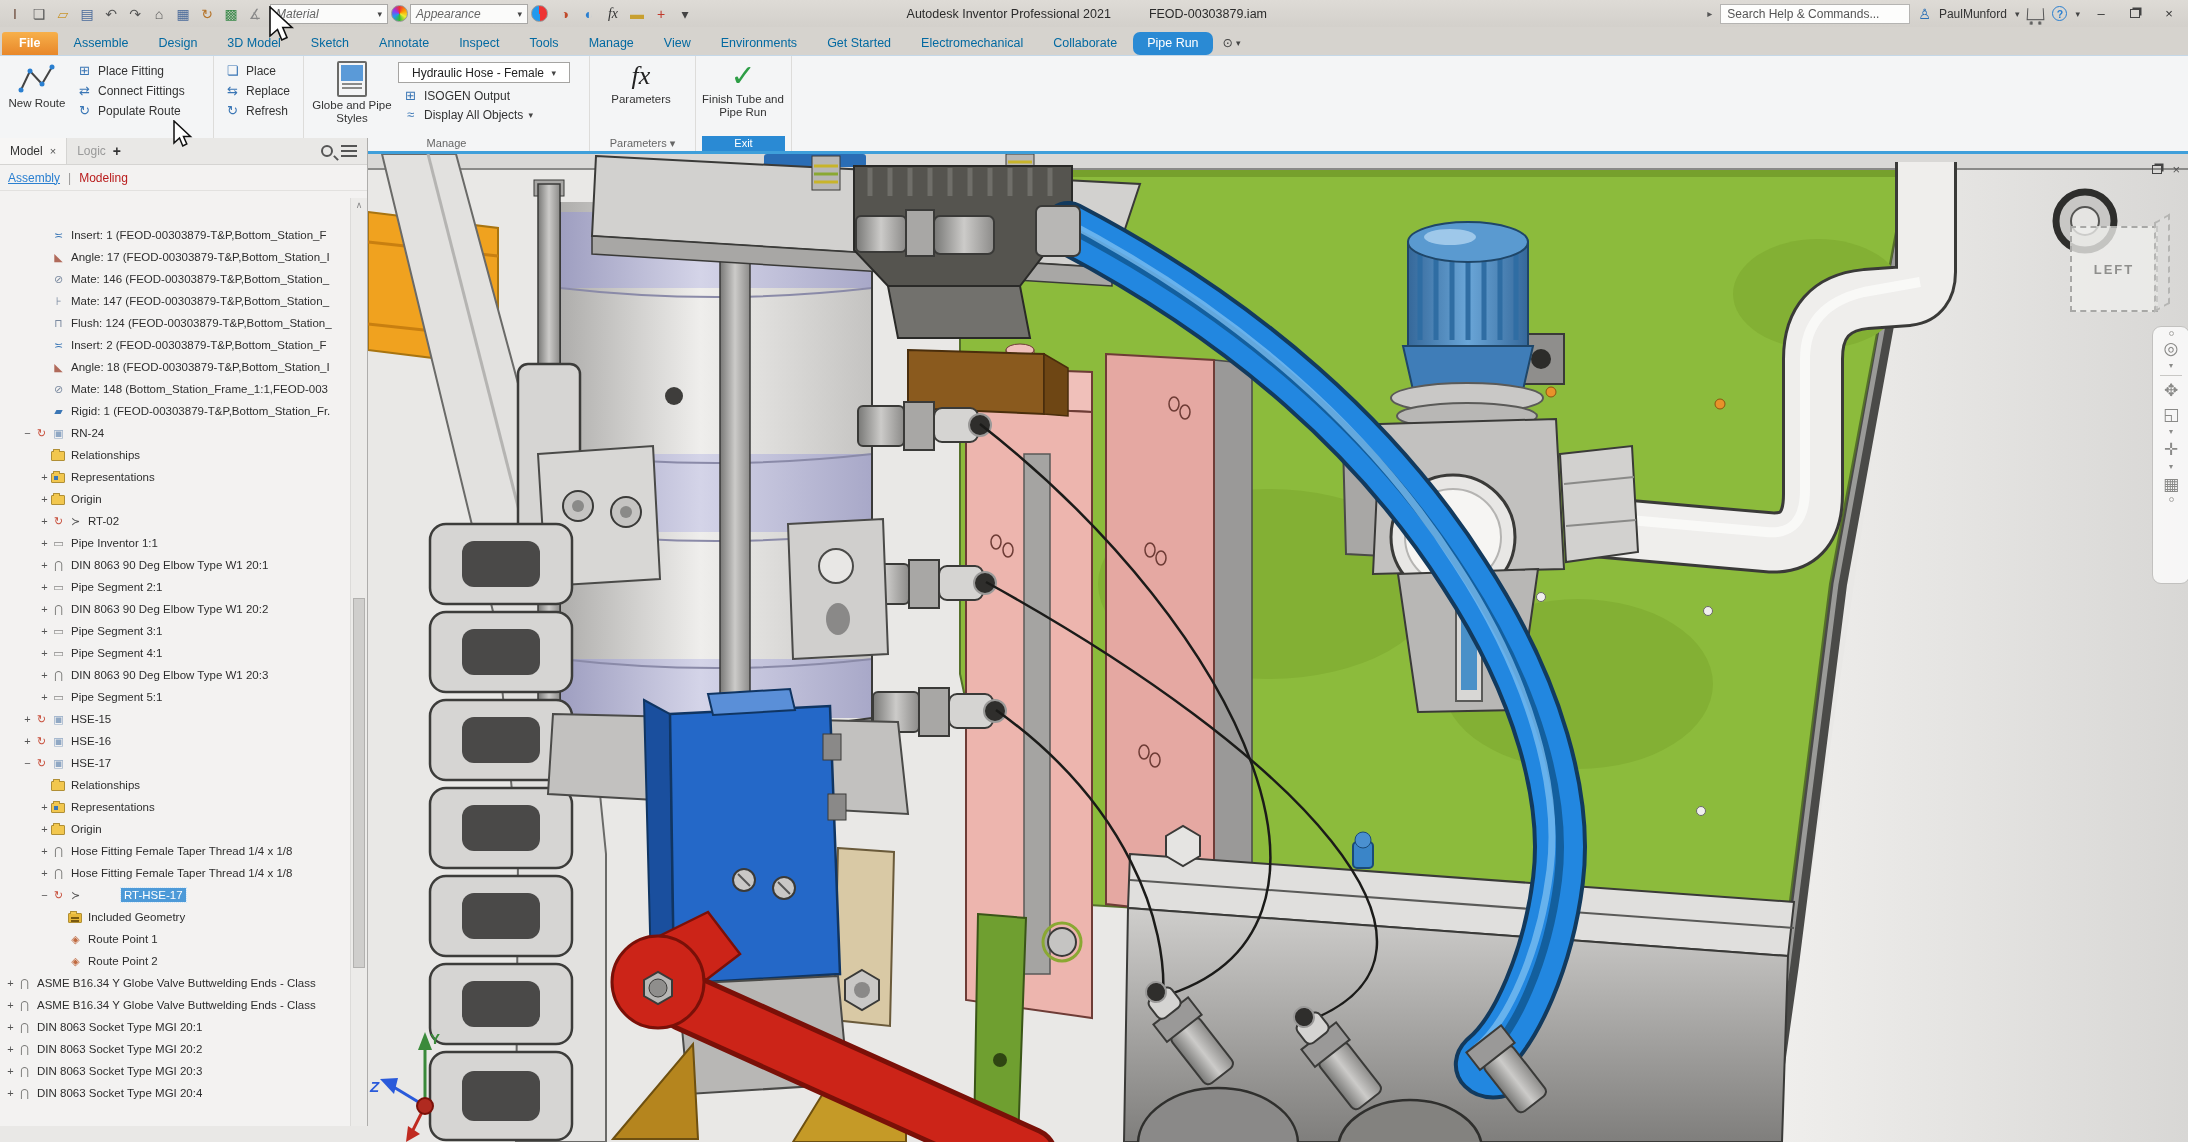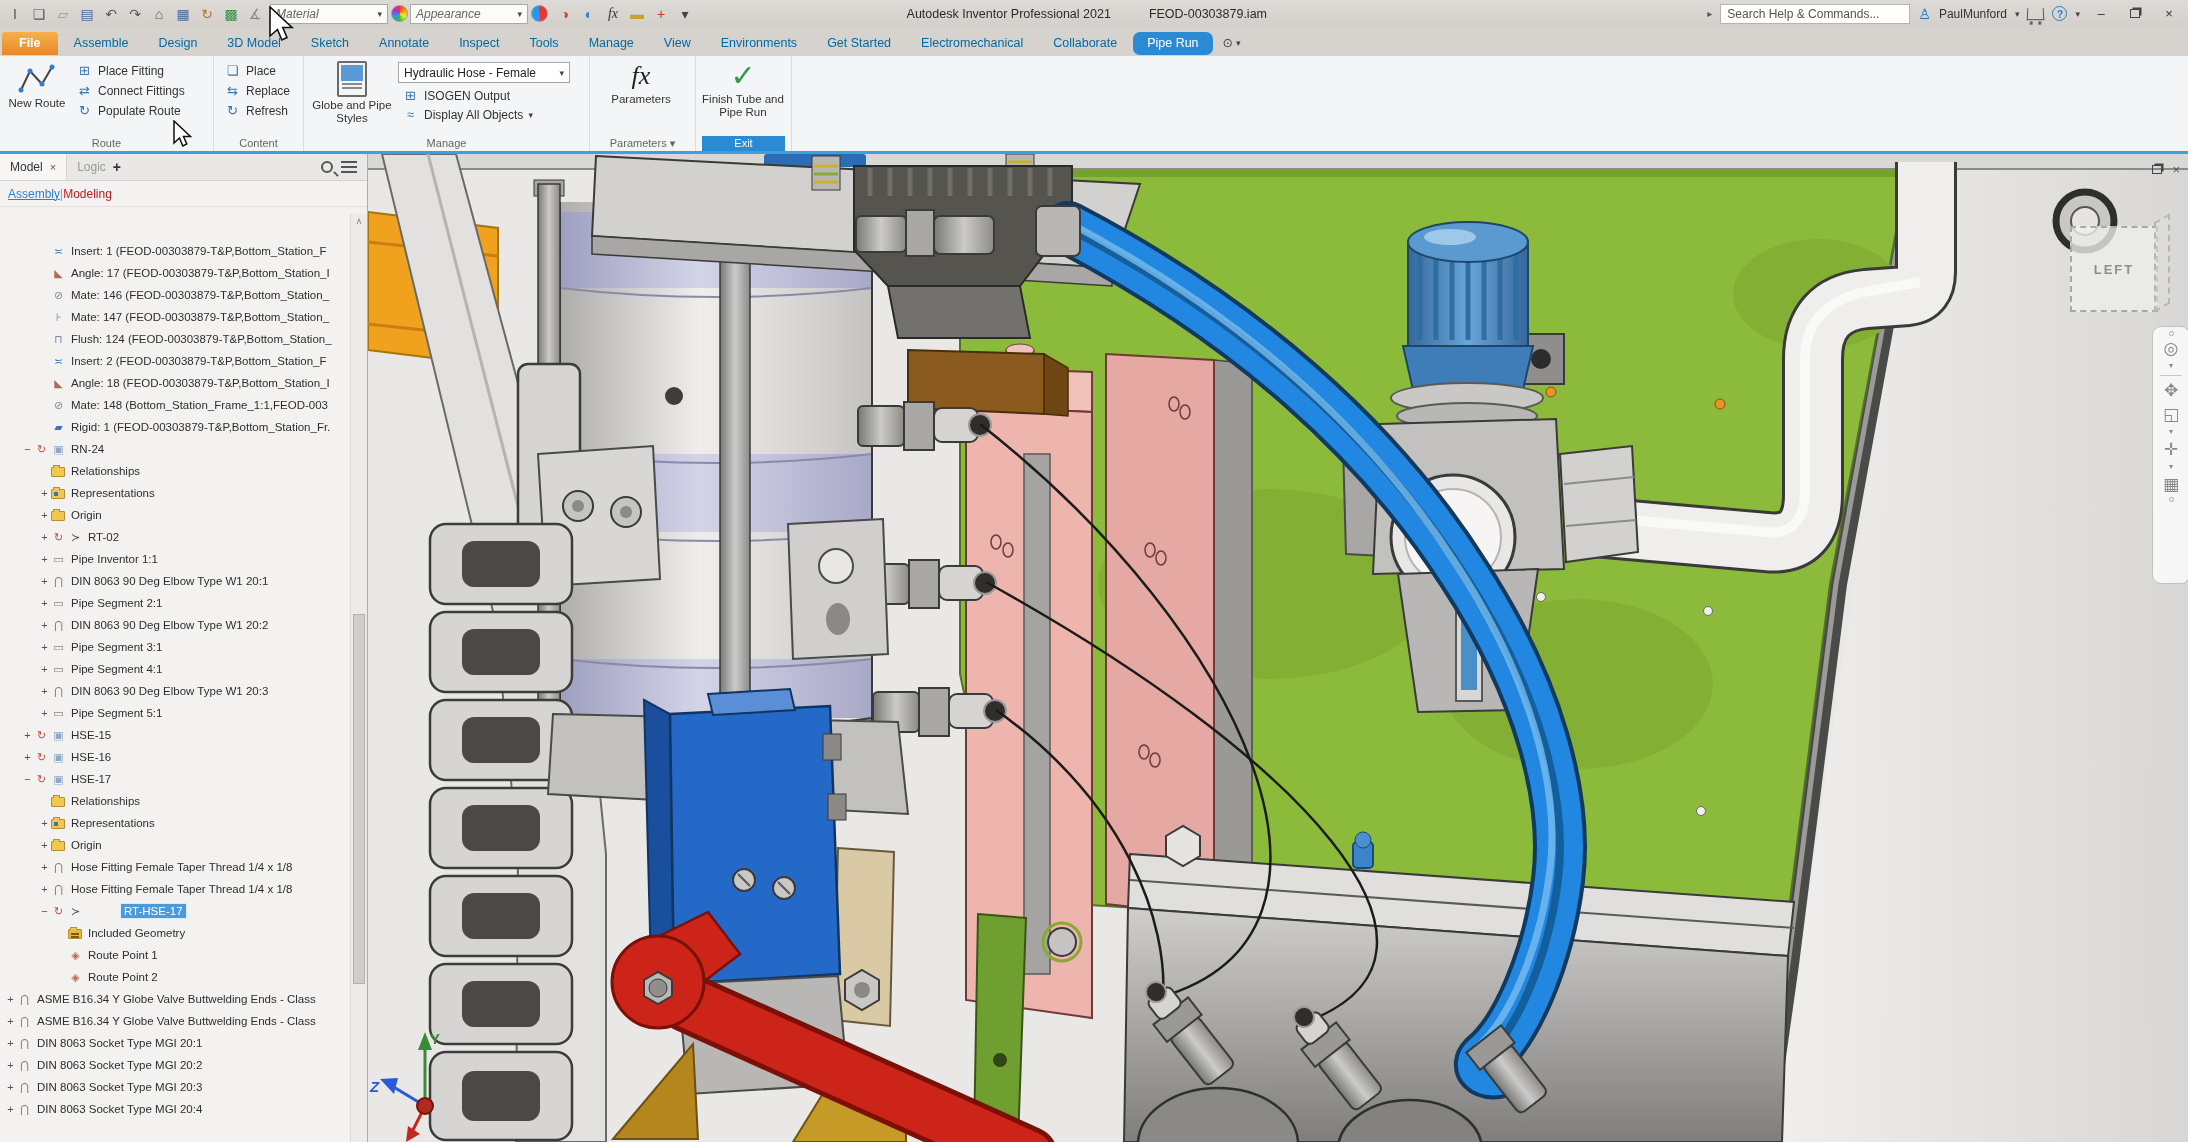--- a/index.html
+++ b/index.html
@@ -51,44 +51,44 @@
   .panel { position:relative; border-right:1px solid #dddcda; padding:3px 6px 16px; display:flex; gap:4px; }
   .panel-title { position:absolute; left:0; right:0; bottom:0; height:15px; text-align:center;
     font-size:11px; color:#666; line-height:14px; }
   .panel.exit .panel-title { background:#2a8ad4; color:#fff; margin:0 6px; }
   .bigbtn { width:72px; display:flex; flex-direction:column; align-items:center; justify-content:flex-start;
     gap:2px; font-size:11.5px; color:#333; text-align:center; line-height:1.15; padding-top:2px; }
   .vcol { display:flex; flex-direction:column; justify-content:flex-start; gap:1px; padding-top:2px; }
   .rbtn { display:flex; align-items:center; gap:5px; font-size:12px; color:#333; padding:2px 4px; white-space:nowrap; }
   .ric { width:17px; display:inline-flex; justify-content:center; font-size:13px; color:#3a76b5; }
   .rib-select { width:172px; height:21px; background:#fff; border:1px solid #a5a4a2; font-size:12px;
-    display:flex; align-items:center; justify-content:space-between; padding:0 5px; color:#222; margin:1px 0 2px; }
+    display:flex; align-items:center; justify-content:space-between; padding:0 13px; color:#222; margin:1px 0 2px; }
   .car { font-size:9px; color:#444; }
   .tpstyles-ic { width:30px; height:36px; border:2px solid #6a6a68; border-radius:2px; padding:2px; }
   .tpstyles-ic > div { width:100%; height:16px; background:#5a9ad8; margin-bottom:2px; }
   .tpstyles-ic i { display:block; height:2px; background:#8a8a88; margin:2px 1px 0; }
   .fx { font-family:"Liberation Serif","DejaVu Serif",serif; font-style:italic; font-size:26px; color:#222; }
   .checkmark { color:#2e9e46; font-size:30px; line-height:30px; font-weight:bold; }
 
   
-  #browser { position:absolute; left:0; top:154px; width:368px; height:988px;
+  #browser { position:absolute; left:0; top:138px; width:368px; height:988px;
     background:#f3f2f1; border-right:1px solid #aeadab; }
   #btabs { height:27px; background:#e9e8e6; border-bottom:1px solid #d5d4d2; display:flex; align-items:stretch; font-size:12px; }
   .btab { display:flex; align-items:center; gap:7px; padding:0 10px; color:#333; }
   .btab.on { background:#f7f6f5; border-right:1px solid #d5d4d2; }
   .btab.dim { color:#999; }
   .btab .x { color:#555; font-size:11px; }
   .btab .plus { color:#333; font-size:14px; font-weight:bold; }
   #btabs .spacer { flex:1; }
   .mag { position:relative; width:12px; height:12px; border:2px solid #555; border-radius:50%; margin:auto 4px; }
   .mag::after { content:""; position:absolute; left:10px; top:10px; width:6px; height:2px; background:#555;
     transform:rotate(45deg); }
   .ham { width:16px; height:2.5px; background:#555; margin:auto 10px auto 4px;
     box-shadow:0 5px 0 #555, 0 10px 0 #555; position:relative; top:-5px; }
-  #bviews { height:26px; display:flex; align-items:center; padding:0 8px; font-size:12px; border-bottom:1px solid #e2e1df; }
+  #bviews { height:26px; display:flex; align-items:center; gap:8px; padding:0 8px; font-size:12px; border-bottom:1px solid #e2e1df; }
   #bviews .asm { color:#2a7fd0; text-decoration:underline; }
   #bviews .sep { color:#999; }
   #bviews .mod { color:#b91c1c; }
   #tree { position:absolute; left:0; top:60px; bottom:0; width:350px; overflow:hidden; padding-top:26px; }
   .trow { height:22px; display:flex; align-items:center; white-space:nowrap; overflow:hidden; font-size:11.5px; color:#2e2e2e; }
   .texp { width:13px; flex:0 0 13px; color:#555; font-size:11px; text-align:center; }
   .tico { flex:0 0 auto; min-width:15px; text-align:center; font-size:11px; margin-right:2px; }
   .tlab { padding:1px 3px; }
   .tlab.sel { background:#4d9ad8; color:#fff; outline:1px dotted #cfe6f8;margin-left:36px; }
   .fold { flex:0 0 14px; width:14px; height:10px; background:#f2c74e; border:1px solid #b08f35;

